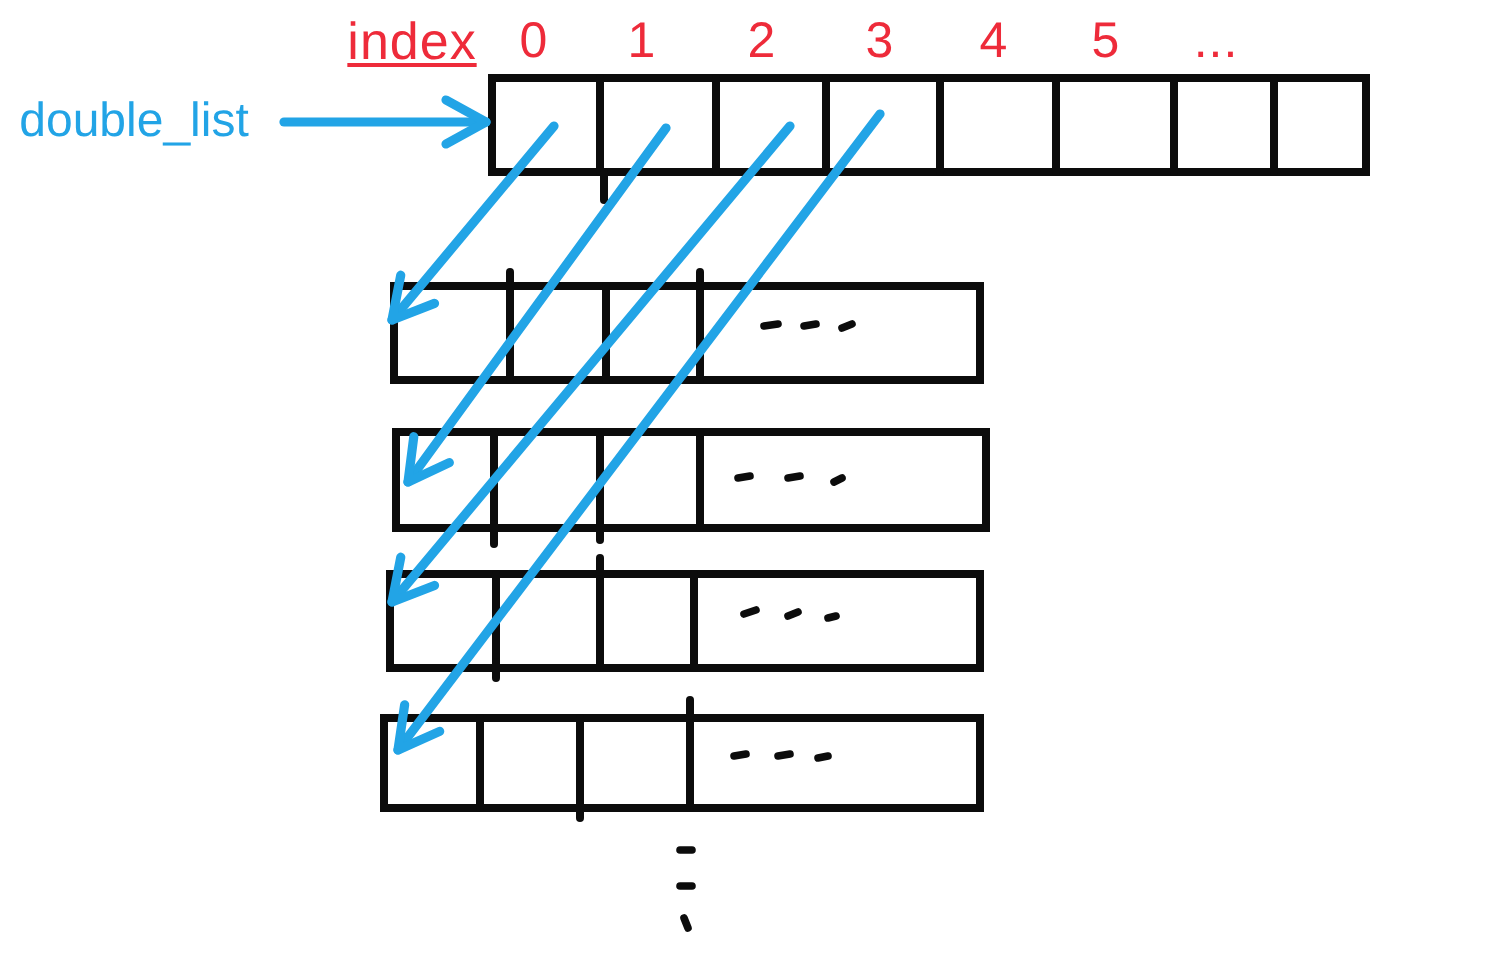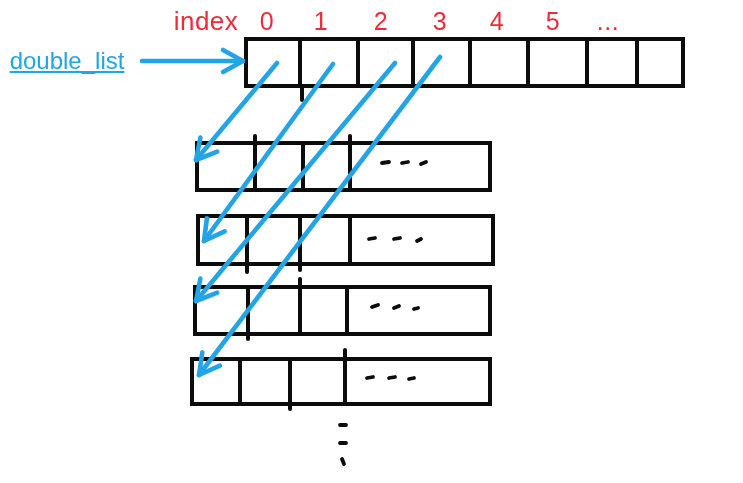--- a/index.html
+++ b/index.html
@@ -3,33 +3,33 @@
 <meta charset="utf-8">
 <style>
   html,body{margin:0;padding:0;background:#ffffff;}
   .stage{
     position:relative;width:743px;height:483px;background:#ffffff;overflow:hidden;
     font-family:"Liberation Sans",sans-serif;
     --ink:#0c0c0c; --red:#ee2b3a; --blue:#22a4e6;
   }
   .label{position:absolute;transform:translate(-50%,-50%);white-space:nowrap;user-select:none;}
   .red-text{color:var(--red);font-size:25px;letter-spacing:0.5px;}
-  #index-caption{font-size:26px;}
+  #index-caption{font-size:26px;text-decoration:underline;}
   .blue-text{color:var(--blue);font-size:24px;}
   #drawing{position:absolute;left:0;top:0;}
   .ink{stroke:var(--ink);stroke-width:4;fill:none;stroke-linecap:round;}
   .ink-dash{stroke:var(--ink);stroke-width:3.8;fill:none;stroke-linecap:round;}
   .blue-line{stroke:var(--blue);stroke-width:4.6;fill:none;stroke-linecap:round;stroke-linejoin:round;}
 </style>
 </head>
 <body>
 
 <div class="stage" style="--ink: #0c0c0c; --red: #ee2b3a; --blue: #22a4e6;">
 
-  <div id="pointer-label" class="label blue-text" style="left: 67px; top: 61px; text-decoration: underline;">double_list</div>
+  <div id="pointer-label" class="label blue-text" style="left: 67px; top: 61px;">double_list</div>
 
   <div id="index-caption" class="label red-text" style="left: 206px; top: 21px;">index</div>
 
   <div id="index-labels">
       <span class="label red-text" style="left: 267px; top: 21px;">0</span>
       <span class="label red-text" style="left: 321px; top: 21px;">1</span>
       <span class="label red-text" style="left: 381px; top: 21px;">2</span>
       <span class="label red-text" style="left: 440px; top: 21px;">3</span>
       <span class="label red-text" style="left: 497px; top: 21px;">4</span>
       <span class="label red-text" style="left: 553px; top: 21px;">5</span>

